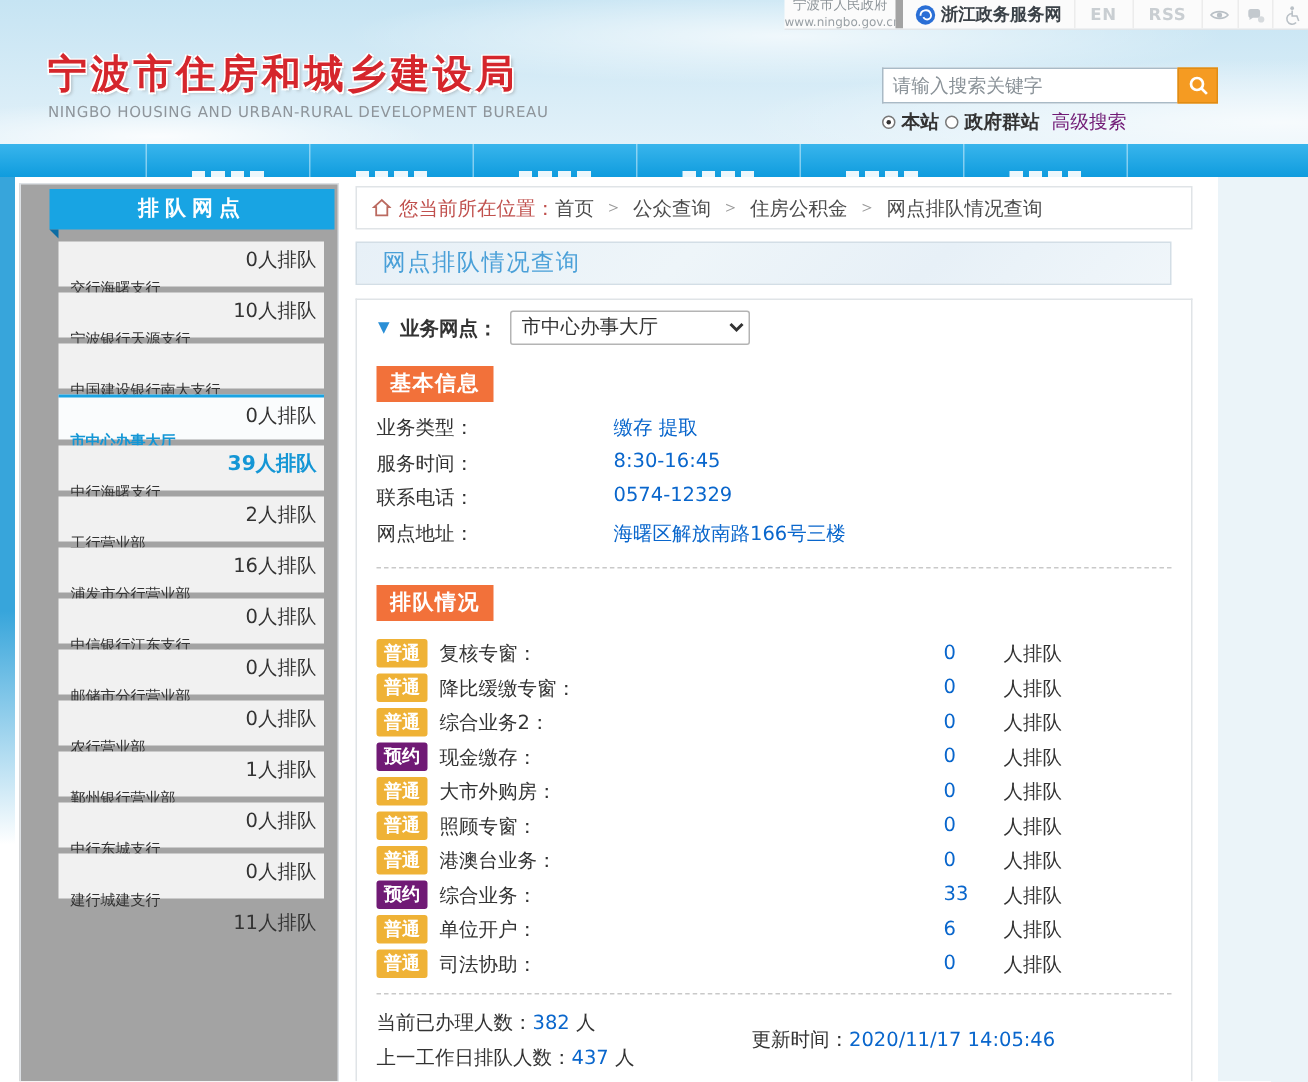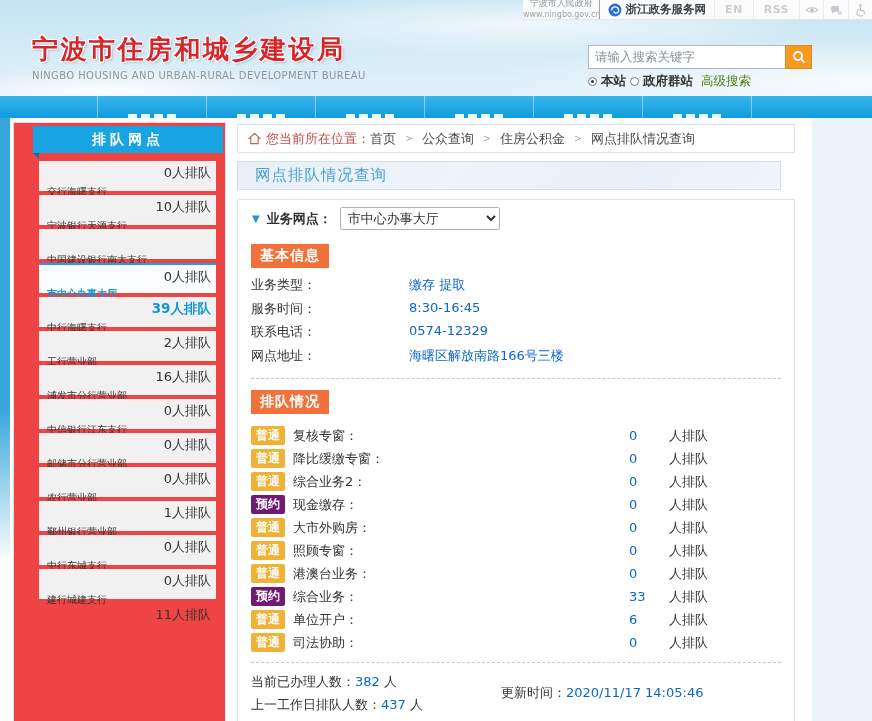--- a/index.html
+++ b/index.html
@@ -14,21 +14,21 @@
       radial-gradient(ellipse 420px 46px at 60% 25%, rgba(255,255,255,.7), transparent 70%),
       radial-gradient(ellipse 520px 60px at 98% 85%, rgba(255,255,255,.75), transparent 70%),
       linear-gradient(180deg,#c6e4f3,#e2f1f9); }
 
   
   .topbar { position:absolute; top:0; left:523px; right:0; height:20px;
     background:#fbfbfb; border-bottom:1px solid #e2e6e9; display:flex; align-items:stretch; overflow:hidden; }
   .tb-gov { width:82px; text-align:center; overflow:hidden; padding-top:0; }
   .tb-gov .l1 { font-size:9px; color:#8d9499; margin-top:-3px; white-space:nowrap; }
   .tb-gov .l2 { font-size:8px; color:#9aa1a6; white-space:nowrap; }
-  .tb-portal { display:flex; align-items:center; gap:3px; padding:0 8px; border-left:1px solid #a3a3a3;text-align:right; }
+  .tb-portal { display:flex; align-items:center; gap:3px; padding:0 8px; border-left:5px solid #a3a3a3;text-align:right; }
   .tb-portal svg { width:14px; height:14px; }
   .tb-portal .txt { font-size:11.5px; font-weight:bold; color:#3a4147; white-space:nowrap; }
   .tb-link { display:flex; align-items:center; padding:0 10px; font-size:11px; font-weight:bold;
     color:#c9ced2; border-left:1px solid #ececec; letter-spacing:.5px; }
   .tb-ico { display:flex; align-items:center; justify-content:center; width:26px; border-left:1px solid #ececec; }
   .tb-ico svg { width:14px; height:14px; }
 
   
   .brand { position:absolute; top:24px; left:26px; display:flex; align-items:flex-start; }
   .logo { width:64px; text-align:center; }
@@ -46,38 +46,38 @@
   .searchbox input::placeholder { color:#8a9298; }
   .search-btn { width:27px; height:24px; background:#f59b22; border:1px solid #e08c15;
     display:flex; align-items:center; justify-content:center; cursor:pointer; }
   .search-opts { position:absolute; top:73px; left:588px; display:flex; align-items:center;
     font-size:12.5px; color:#333; gap:4px; }
   .radio { width:9px; height:9px; border:1px solid #777; border-radius:50%; background:#fff;
     display:inline-block; position:relative; }
   .radio.sel::after { content:""; position:absolute; left:2px; top:2px; width:3px; height:3px;
     border-radius:50%; background:#333; }
   .opt-b { font-weight:bold; }
-  .adv { color:#4d7c0f; margin-left:4px; }
+  .adv { color:#701a75; margin-left:4px; }
 
   
   .nav { position:absolute; top:96px; left:0; right:0; height:22px;
     background:linear-gradient(180deg,#39b5ec,#0f9cde); display:flex; }
   .nav-cell { position:relative; height:100%; }
   .nav-cell + .nav-cell { border-left:1px solid rgba(255,255,255,.45); }
   .nav-clip { position:absolute; bottom:0; left:50%; transform:translateX(-50%); height:4px; width:48px;
     background:repeating-linear-gradient(90deg, rgba(255,255,255,.92) 0 9px, transparent 9px 13px); }
 
   
   .right-bg { position:absolute; left:812px; right:0; top:118px; bottom:0; background:#ebf4f9; }
   .left-strip { position:absolute; left:0; top:118px; width:10px; height:445px;
     background:linear-gradient(180deg,#37a5db 0%,#37a5db 65%,rgba(55,165,219,0) 100%); }
 
   
   .sidebar { position:absolute; left:13px; top:122px; width:213px; height:599px;
-    background:#ef4444; border:1px solid #dde1e5; border-bottom:none; }
+    background:#a3a3a3; border:1px solid #dde1e5; border-bottom:none; }
   .side-head { position:relative; margin:3px 0 0 19px; width:190px; height:27px; background:#18a4e3;
     color:#fff; font-size:14px; font-weight:bold; text-align:center; line-height:27px; letter-spacing:4px; }
   .side-head::after { content:""; position:absolute; left:0; bottom:-6px; width:0; height:0;
     border-right:6px solid #0c6ca3; border-bottom:6px solid transparent; }
   .side-list { margin:8px 9px 0 25px; }
   .side-item { position:relative; height:30px; margin-bottom:4px; background:#f1f1f1; cursor:pointer; }
   .side-item .side-name { position:absolute; left:8px; top:12px; font-size:10px; color:#333; white-space:nowrap;margin-top:12px; }
   .side-item .side-count { position:absolute; right:5px; top:3px; font-size:13px; color:#333; white-space:nowrap; }
   .side-item.active { background:#fafcfd; border-top:2px solid #1aa3e2; }
   .side-item.active .side-name { color:#1496d5; font-weight:bold; top:10px; }

